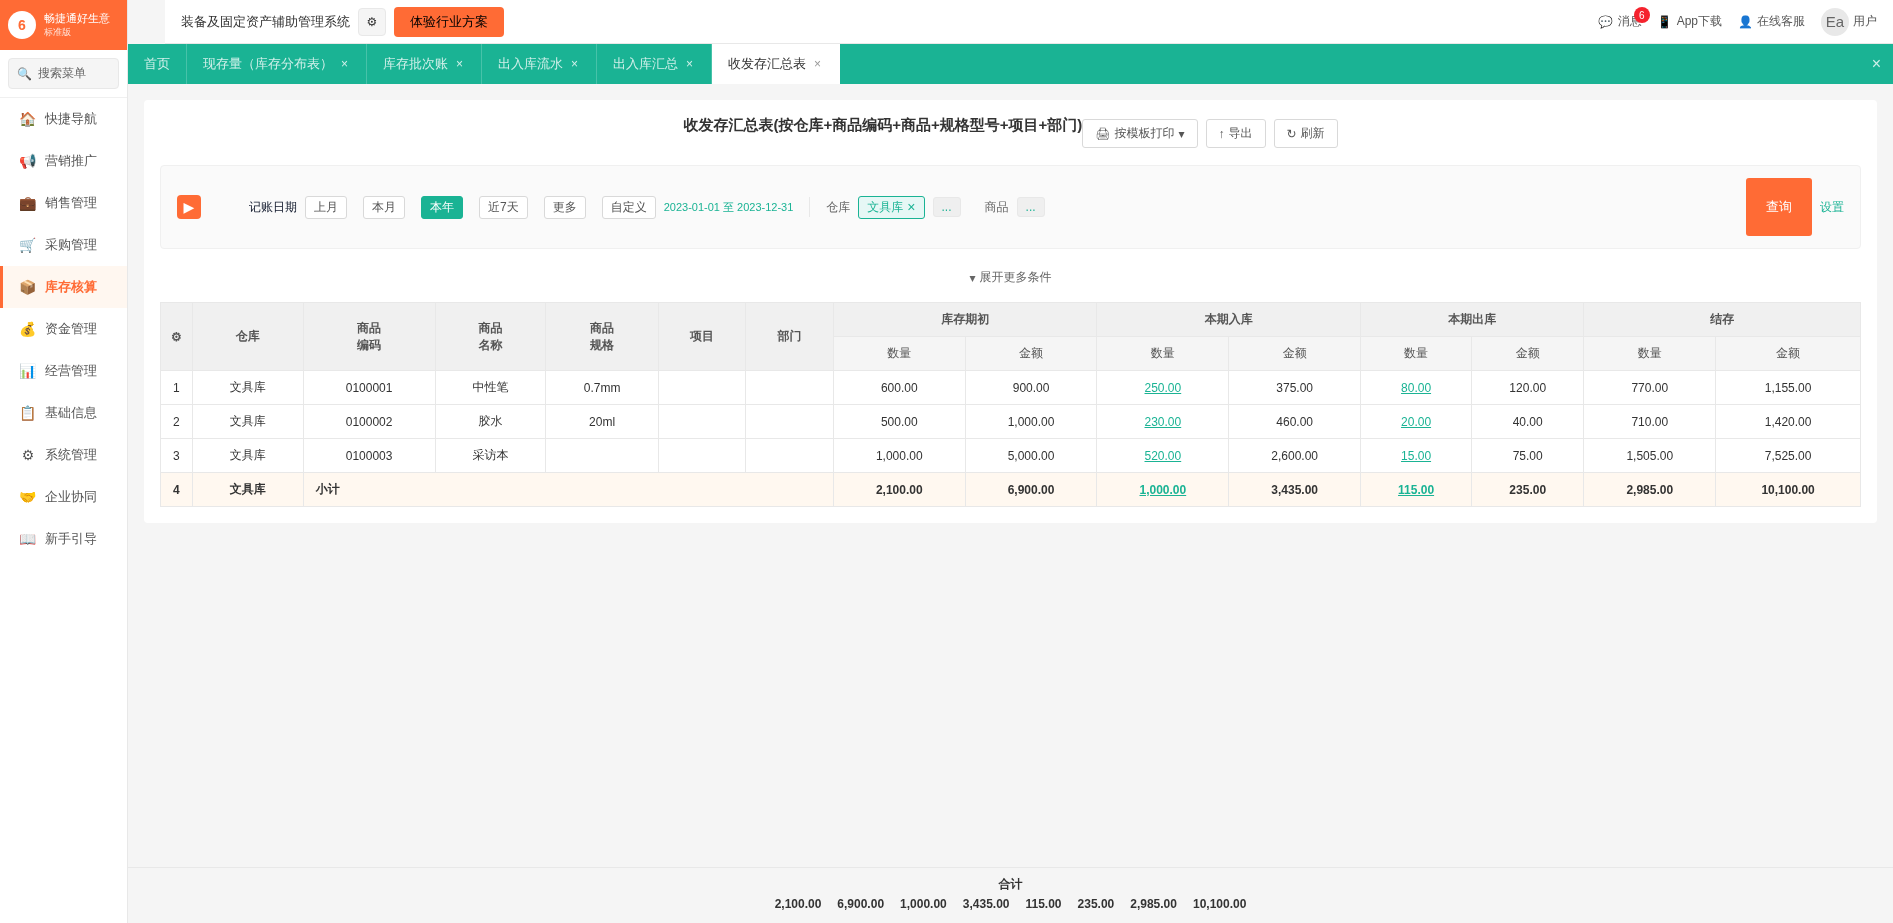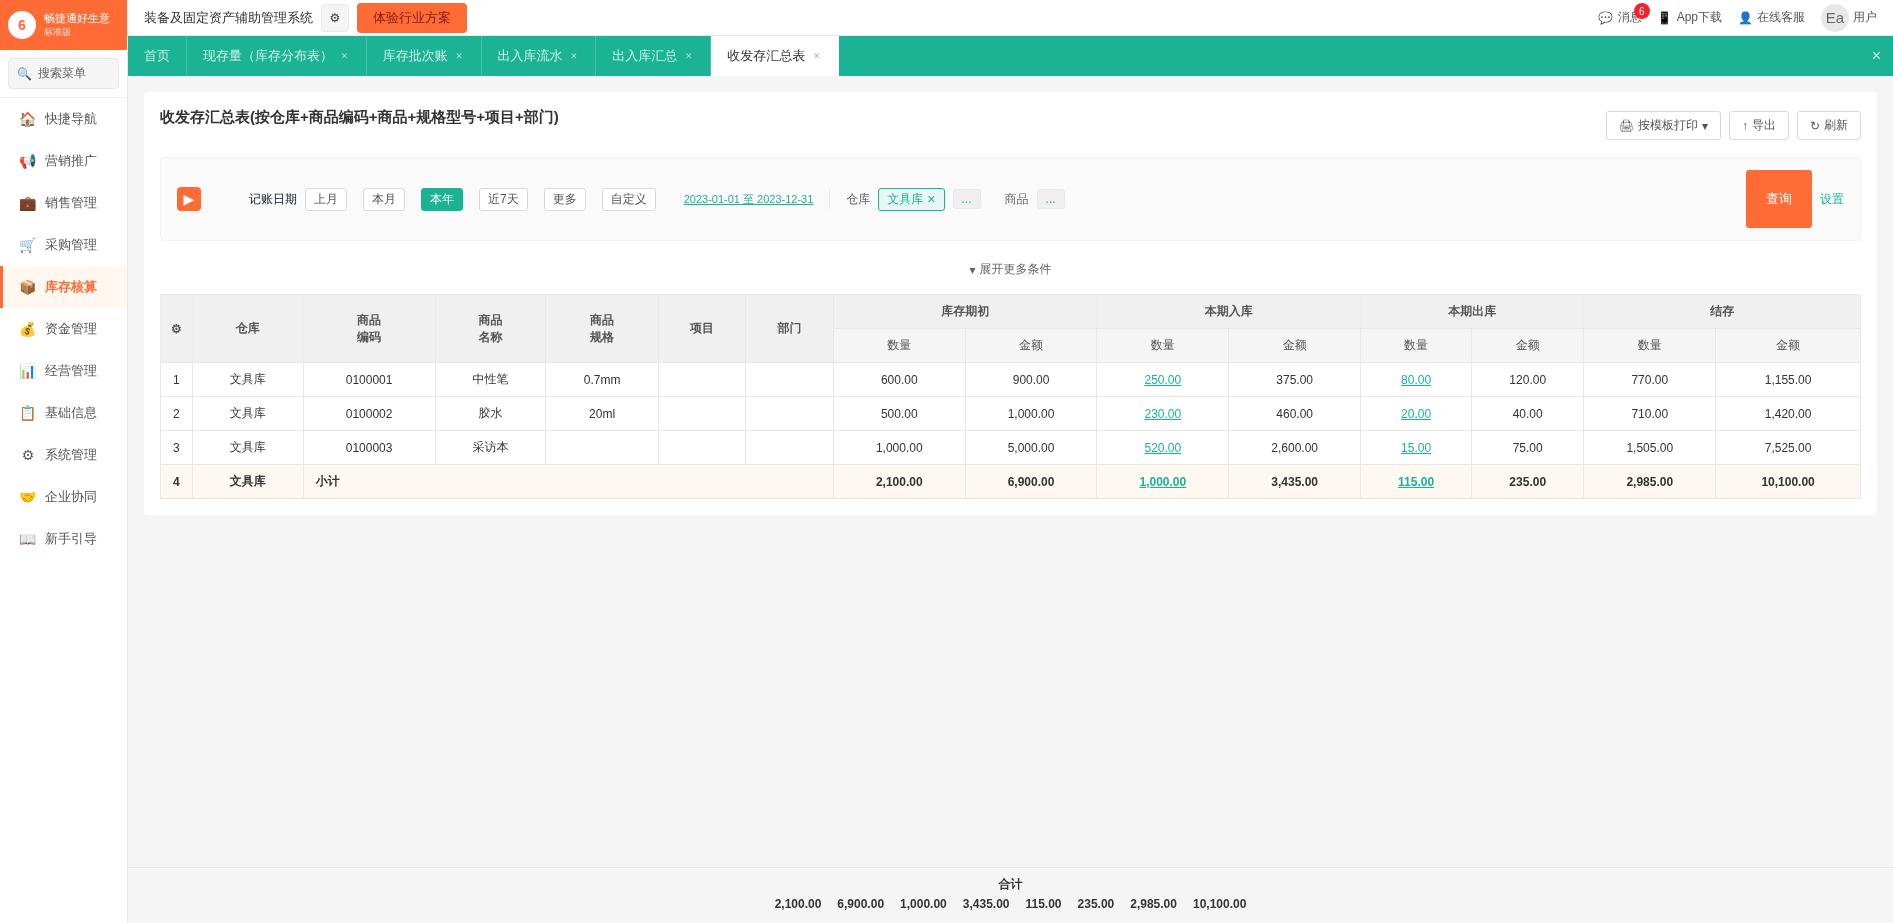--- a/index.html
+++ b/index.html
@@ -14,51 +14,51 @@
     .sidebar-search { padding: 8px; border-bottom: 1px solid #f0f0f0; }
     .sidebar-search-btn { width: 100%; padding: 6px 8px; background: #f5f5f5; border: 1px solid #e8e8e8; border-radius: 4px; cursor: pointer; display: flex; align-items: center; gap: 6px; color: #666; font-size: 12px; }
     .sidebar-nav-item { padding: 12px 16px; display: flex; align-items: center; gap: 8px; cursor: pointer; color: #555; font-size: 13px; border-left: 3px solid transparent; }
     .sidebar-nav-item.active { background: #fff7f0; color: #ff6b35; border-left-color: #ff6b35; font-weight: bold; }
     .sidebar-nav-icon { width: 18px; height: 18px; flex-shrink: 0; display: flex; align-items: center; justify-content: center; font-size: 14px; }
 
     
     .main { margin-left: 128px; display: flex; flex-direction: column; min-height: 923px; }
 
     
-    .top-header { height: 36px; background: #fff; border-bottom: 1px solid #e8e8e8; display: flex; align-items: center; justify-content: space-between; padding: 0 16px; }
+    .top-header { height: 44px; background: #fff; border-bottom: 1px solid #e8e8e8; display: flex; align-items: center; justify-content: space-between; padding: 0 16px; margin-left: 37px; }
     .top-header-left { display: flex; align-items: center; gap: 8px; }
     .system-title { font-size: 13px; color: #333; }
     .header-settings-btn { width: 28px; height: 28px; background: #f5f5f5; border-radius: 4px; display: flex; align-items: center; justify-content: center; cursor: pointer; border: 1px solid #e8e8e8; }
-    .trial-btn { background: #ff6b35; color: #7f1d1d; padding: 6px 16px; border-radius: 4px; border: none; cursor: pointer; font-size: 13px; }
+    .trial-btn { background: #ff6b35; color: #000000; padding: 6px 16px; border-radius: 4px; border: none; cursor: pointer; font-size: 13px; }
     .top-header-right { display: flex; align-items: center; gap: 16px; }
     .header-action { display: flex; align-items: center; gap: 4px; cursor: pointer; color: #555; font-size: 12px; position: relative; }
     .badge { position: absolute; top: -6px; right: -8px; background: #f5222d; color: #fff; border-radius: 8px; font-size: 10px; min-width: 16px; height: 16px; display: flex; align-items: center; justify-content: center; padding: 0 3px; }
     .avatar { width: 28px; height: 28px; background: #e8e8e8; border-radius: 50%; display: flex; align-items: center; justify-content: center; font-size: 15px; color: #666; }
 
     
     .tabs-bar { height: 40px; background: #1ab394; display: flex; align-items: center; padding: 0; overflow: hidden; }
-    .tab { padding: 0 16px; height: 40px; display: flex; align-items: center; gap: 6px; cursor: pointer; color: rgba(255,255,255,0.8); font-size: 13px; white-space: nowrap; border-right: 1px solid rgba(255,255,255,0.2); font-family: Liberation Serif, serif; }
+    .tab { padding: 0 16px; height: 40px; display: flex; align-items: center; gap: 6px; cursor: pointer; color: rgba(255,255,255,0.8); font-size: 13px; white-space: nowrap; border-right: 1px solid rgba(255,255,255,0.2); }
     .tab.active { background: #fff; color: #333; }
     .tab-close { font-size: 12px; color: inherit; cursor: pointer; padding: 0 2px; }
     .tab.active .tab-close { color: #999; }
     .tabs-close-all { margin-left: auto; padding: 0 12px; color: rgba(255,255,255,0.8); cursor: pointer; font-size: 16px; }
 
     
     .page-content { flex: 1; padding: 16px; background: #f5f5f5; }
     .content-card { background: #fff; border-radius: 4px; padding: 16px; }
     .page-title { font-size: 15px; font-weight: bold; color: #333; margin-bottom: 16px; }
 
     
     .filter-bar { display: flex; align-items: center; gap: 8px; margin-bottom: 12px; padding: 12px 16px; background: #fafafa; border: 1px solid #f0f0f0; border-radius: 4px; position: relative; }
     .filter-arrow { width: 24px; height: 24px; background: #ff6b35; color: #fff; border-radius: 4px; display: flex; align-items: center; justify-content: center; cursor: pointer; font-size: 14px; flex-shrink: 0; }
     .filter-label { color: #0f172a; font-size: 12px; white-space: nowrap; margin-left: 40px; }
     .date-options { display: flex; gap: 16px; align-items: flex-end; }
     .date-btn { padding: 2px 8px; border: 1px solid #d9d9d9; border-radius: 3px; cursor: pointer; background: #fff; font-size: 12px; color: #555; }
     .date-btn.active { background: #1ab394; color: #fff; border-color: #1ab394; }
-    .date-range { color: #1ab394; font-size: 11px; margin-left: 20px; text-decoration: underline; }
+    .date-range { color: #1ab394; font-size: 11px; margin-left: 0; }
     .filter-divider { width: 1px; height: 20px; background: #e8e8e8; margin: 0 8px; }
     .warehouse-label { color: #666; font-size: 12px; }
     .warehouse-tag { display: flex; align-items: center; gap: 4px; background: #e6f7f5; border: 1px solid #1ab394; border-radius: 3px; padding: 2px 8px; color: #1ab394; font-size: 12px; }
     .warehouse-tag-close { cursor: pointer; font-size: 14px; }
     .filter-more-btn { color: #1ab394; cursor: pointer; font-size: 12px; border: 1px solid #e8e8e8; padding: 2px 8px; border-radius: 3px; }
     .goods-label { color: #666; font-size: 12px; margin-left: 16px; }
     .query-btn { background: #ff6b35; color: #fff; padding: 20px 20px; border: none; border-radius: 3px; cursor: pointer; font-size: 13px; }
     .settings-link { color: #1ab394; cursor: pointer; font-size: 12px; text-decoration: none; }
 
     
@@ -202,21 +202,21 @@
     <div class="tab active">
       <span>收发存汇总表</span>
       <span class="tab-close">×</span>
     </div>
     <div class="tabs-close-all">×</div>
   </div>
 
   <div class="page-content" style="padding-bottom: 50px;">
     <div class="content-card">
 
-      <div style="display:flex; align-items:center; justify-content:space-between; margin-bottom: 14px;">
+      <div style="display:flex; align-items:center; justify-content:center; margin-bottom: 14px;">
         <h2 class="page-title">收发存汇总表(按仓库+商品编码+商品+规格型号+项目+部门)</h2>
         <div style="display:flex; gap:8px; align-items:center;">
           <button class="action-btn">
             <span>🖨</span>
             <span>按模板打印</span>
             <span>▾</span>
           </button>
           <button class="action-btn">
             <span>↑</span>
             <span>导出</span>

